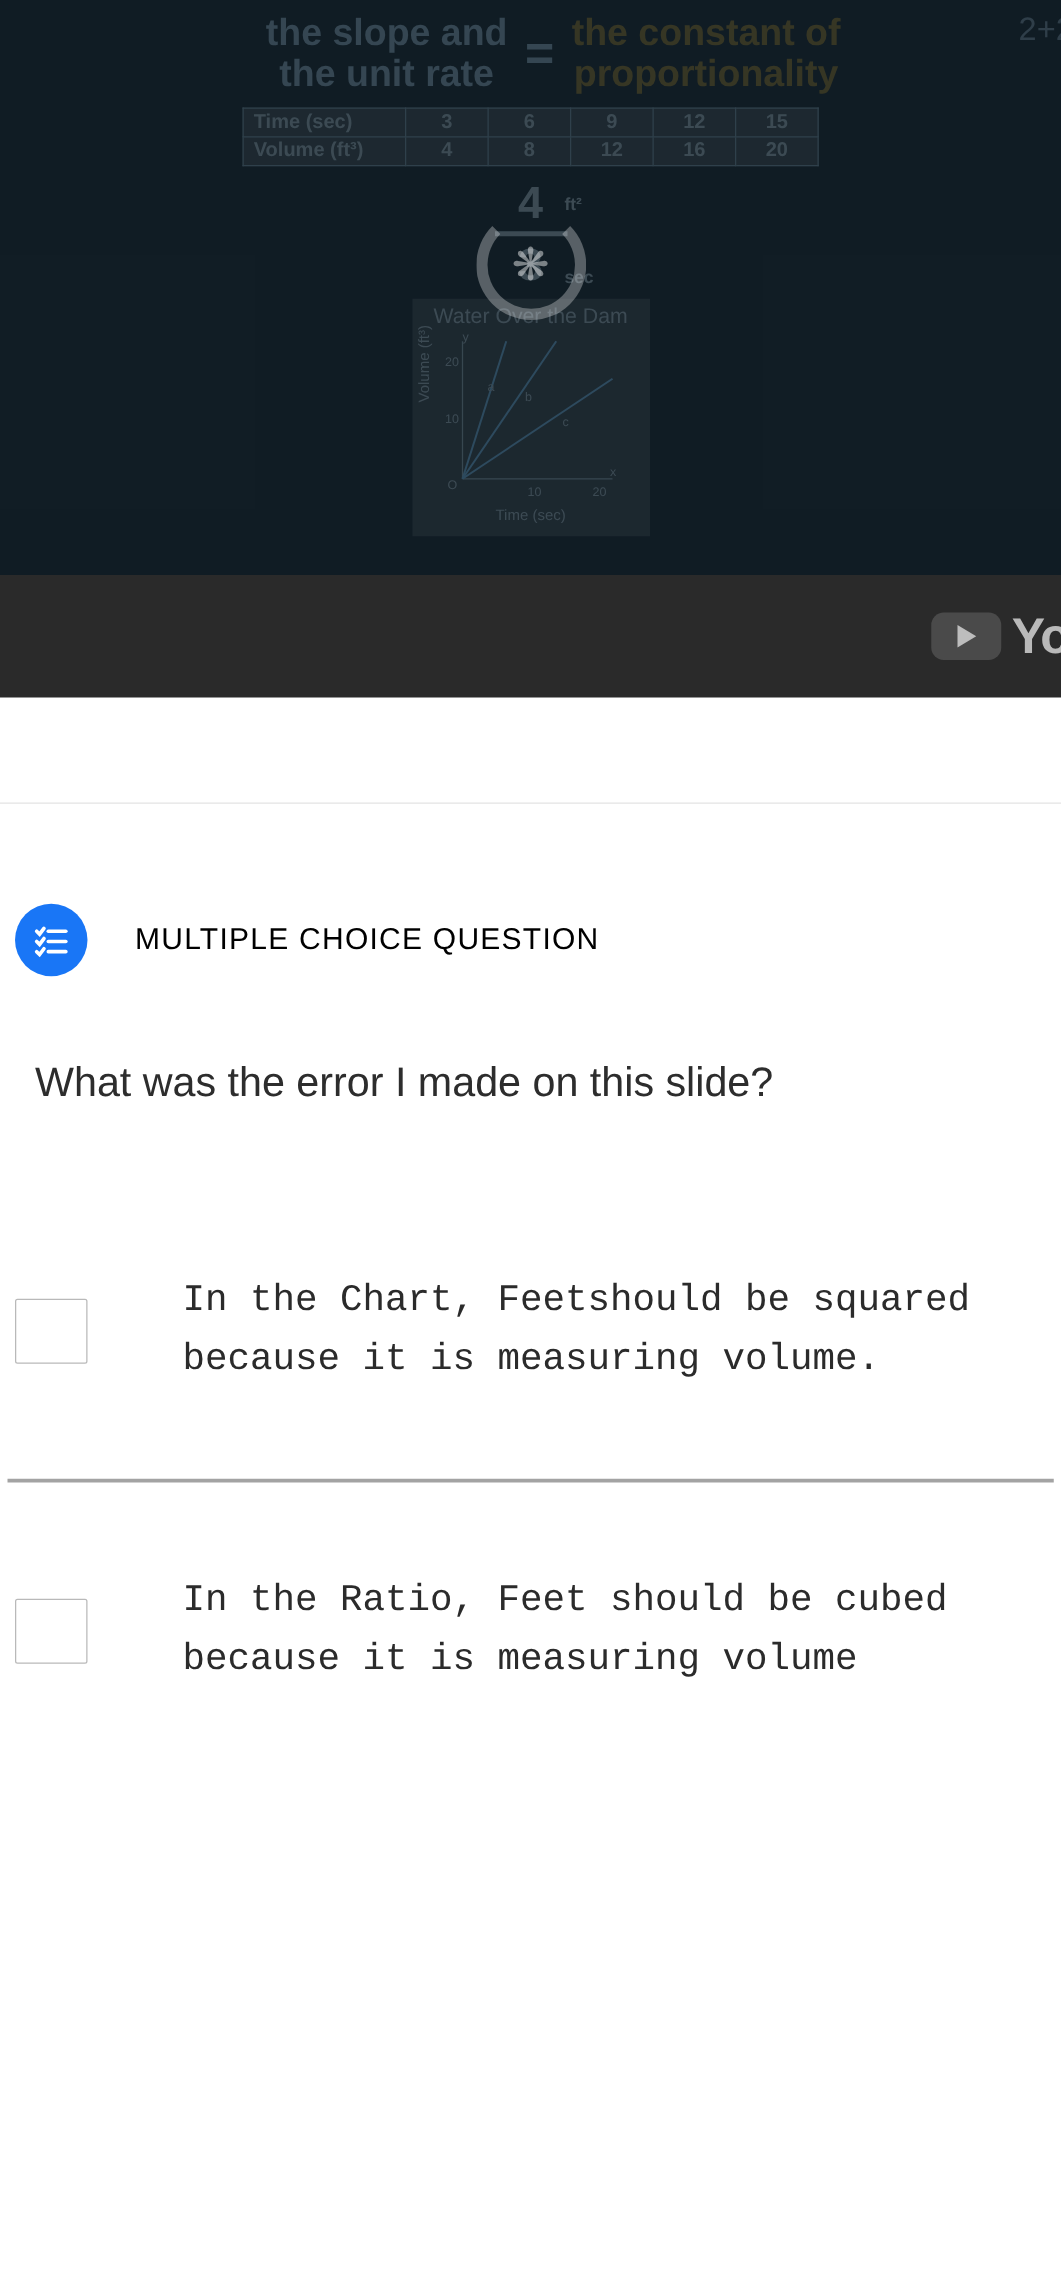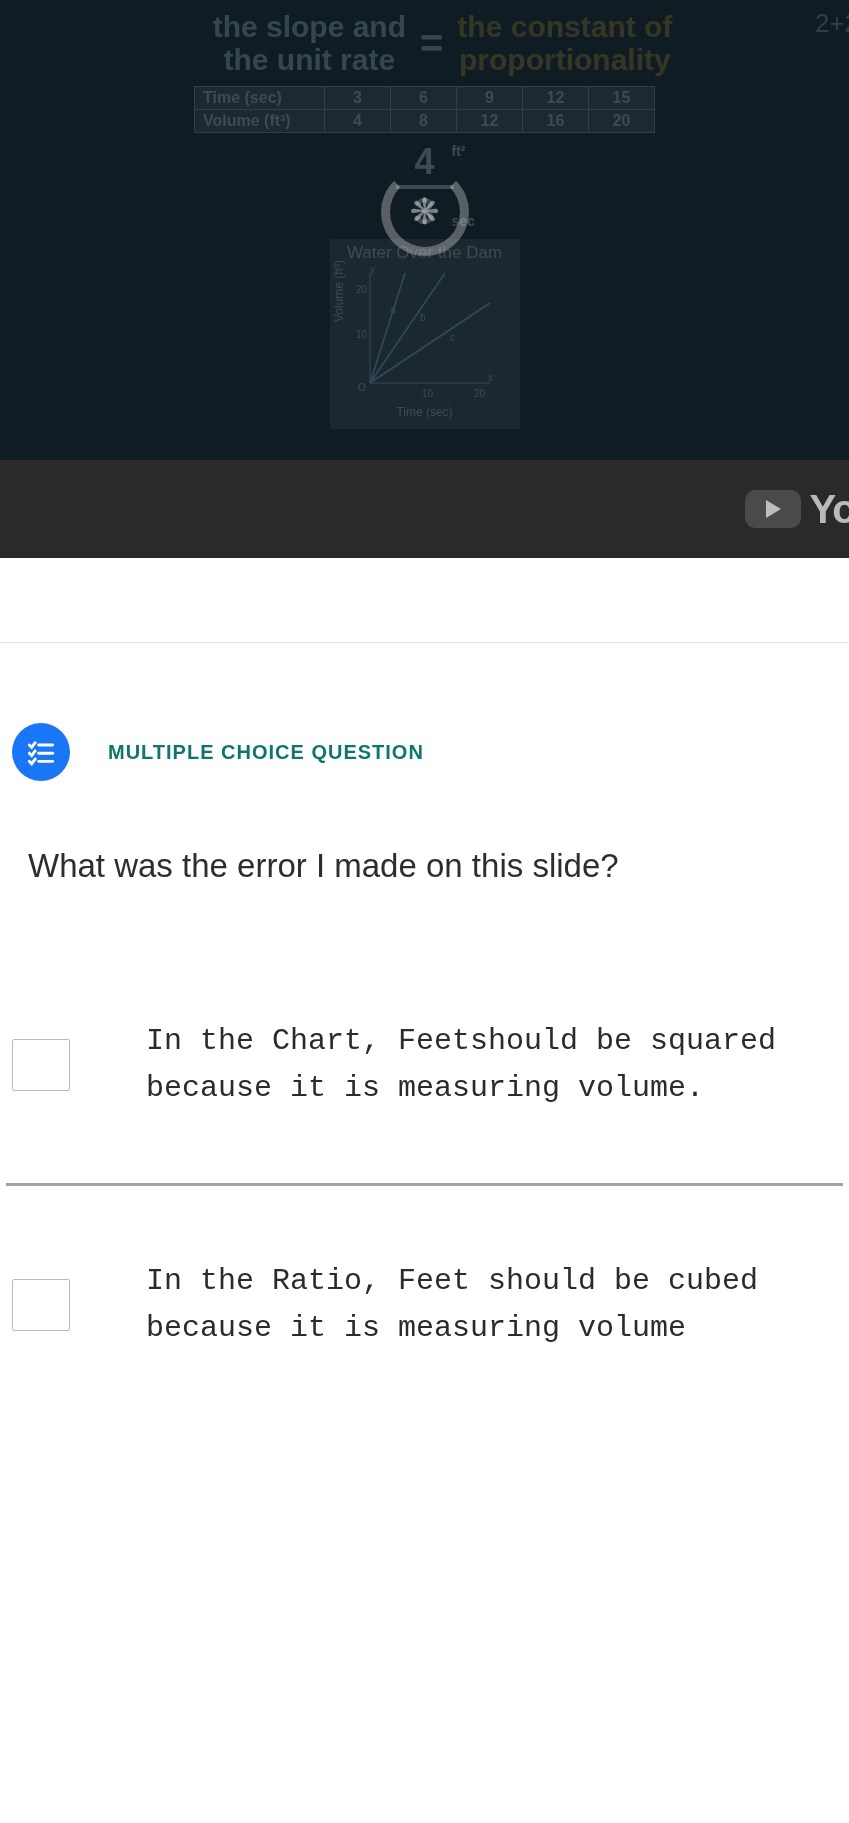--- a/index.html
+++ b/index.html
@@ -11,39 +11,39 @@
   .formula-right { color: #7d6a2f; opacity: .85; }
   .eq-sign { font-size: 40px; font-weight: 900; color: #6a8394; }
   .math-note { position: absolute; top: 8px; right: -10px; font-size: 26px; color: #5d7180; }
   .data-table { margin-top: 10px; border-collapse: collapse; background: rgba(210,220,225,.15); font-size: 16px; font-weight: 700; }
   .data-table td { border: 1px solid #5e7785; padding: 2px 0; text-align: center; color: #7a8d98; width: 66px; }
   .data-table td.hdr { text-align: left; padding: 2px 8px; width: 130px; }
   .ratio { margin-top: 8px; display: flex; flex-direction: column; align-items: center; color: #7a8d98; font-weight: 700; position: relative; }
   .ratio .num { font-size: 36px; }
   .ratio .bar { width: 58px; height: 4px; background: #7a8d98; margin: 2px 0; }
   .ratio .den { font-size: 36px; }
-  .ratio .unit-top { position: absolute; top: 2px; left: 56px; font-size: 14px; }
+  .ratio .unit-top { position: absolute; top: 14px; left: 56px; font-size: 14px; }
   .ratio .unit-bot { position: absolute; bottom: 4px; left: 56px; font-size: 14px; }
   .chart-wrap { margin-top: 6px; width: 190px; height: 190px; background: rgba(200,210,215,.15); position: relative; display: flex; flex-direction: column; align-items: center; }
   .chart-title { font-size: 17px; color: #7a8d98; margin-top: 4px; }
   .chart-x { font-size: 12px; color: #7a8d98; margin-top: 2px; }
   .chart-y { position: absolute; left: 2px; top: 50%; transform: rotate(-90deg) translateX(12px); transform-origin: left top; font-size: 12px; color: #7a8d98; white-space: nowrap; }
   svg.axes { width: 150px; height: 140px; }
   .spinner-ring { position: absolute; left: 50%; top: 46%; width: 88px; height: 88px; border: 9px solid rgba(255,255,255,.3); border-top-color: transparent; border-radius: 50%; transform: translate(-50%,-50%); }
   .spinner-cog { position: absolute; left: 50%; top: 46%; transform: translate(-50%,-50%); font-size: 36px; color: rgba(255,255,255,.45); }
   .dim-overlay { position: absolute; inset: 0; background: rgba(10,20,28,.55); }
   .yt-bar { width: 100%; height: 98px; background: #2a2a2a; display: flex; align-items: center; justify-content: flex-end; padding-right: 0; }
   .yt-logo { display: flex; align-items: center; gap: 8px; color: #b9b9b9; font-size: 40px; font-weight: 700; letter-spacing: -1px; margin-right: -30px; }
   .yt-play { width: 56px; height: 38px; background: #4a4a4a; border-radius: 10px; display: flex; align-items: center; justify-content: center; }
   .yt-tri { width: 0; height: 0; border-left: 15px solid #bdbdbd; border-top: 9px solid transparent; border-bottom: 9px solid transparent; }
   .spacer { height: 85px; border-bottom: 1px solid #e4e4e4; }
   .q-body { padding: 0 6px 40px 6px; }
   .q-header { display: flex; align-items: center; gap: 38px; margin: 80px 0 0 6px; }
   .q-icon { width: 58px; height: 58px; border-radius: 50%; background: #1976f6; display: flex; align-items: center; justify-content: center; flex-shrink: 0; }
-  .q-label { font-size: 20px; letter-spacing: 1px; color: #0f766e; font-weight: 700; }
+  .q-label { font-size: 24px; letter-spacing: 1px; color: #000000; font-weight: 400; }
   .q-text { font-size: 33px; color: #2d2d2d; margin: 64px 0 0 22px; line-height: 1.25; font-weight: 400; }
   .option { display: flex; align-items: center; gap: 76px; padding: 72px 26px 72px 6px; border-bottom: 3px solid #a3a3a3; }
   .checkbox { width: 58px; height: 52px; border: 1.5px solid #b9b9b9; border-radius: 2px; flex-shrink: 0; background: #fff; }
   .opt-text { font-family: Menlo, Consolas, "Courier New", monospace; font-size: 30px; color: #2b2b2b; line-height: 1.55; }
 </style>
 </head>
 <body>
 
 <div class="video-region">
   <div class="video-content">

